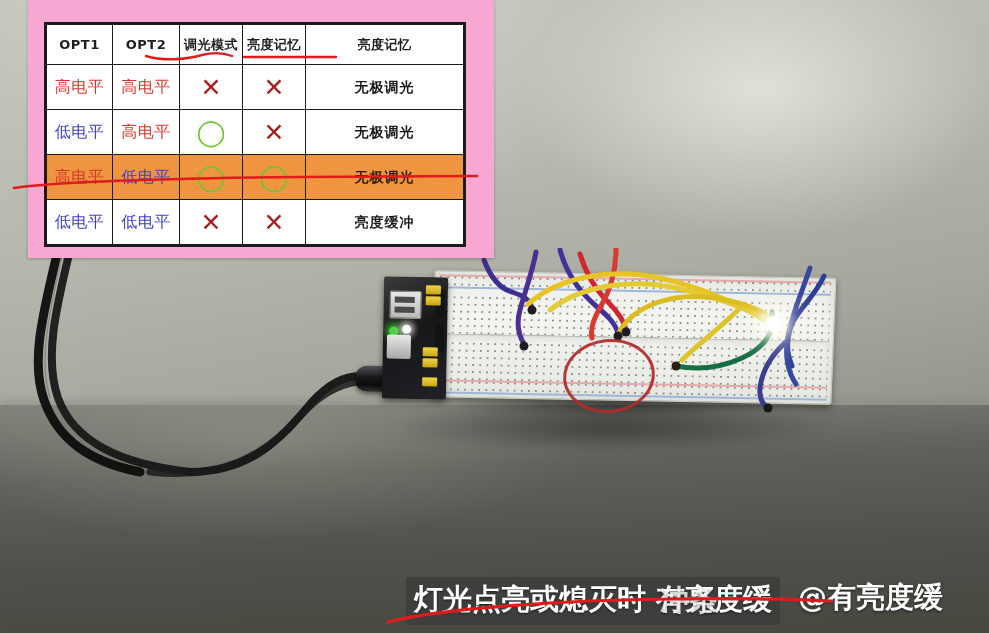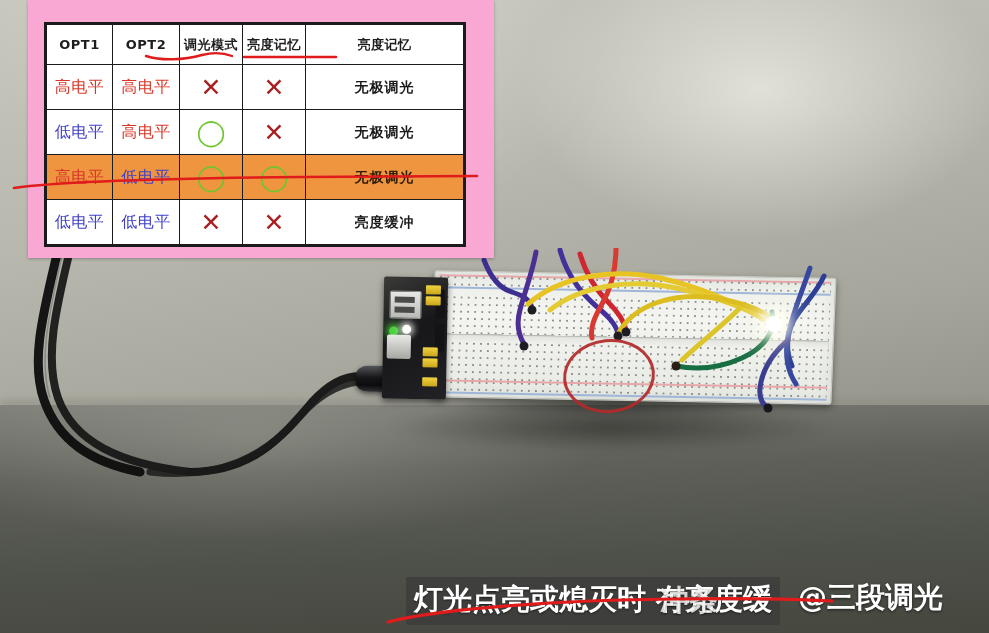--- a/index.html
+++ b/index.html
@@ -335,19 +335,19 @@
   </svg>
 
   <div class="subwrap">
     <div class="subbox">
       <div class="subtxt">
         <span>灯光点亮或熄灭时 有亮度缓</span>
         <span class="ghost">冲条</span>
       </div>
     </div>
   </div>
-  <div class="handle">@三段调光</div>
+  <div class="handle">@有亮度缓</div>
 
   <svg class="sub-red" viewBox="0 0 460 30">
     <path d="M4 26 C 60 12, 180 4, 290 3 C 360 2, 410 3, 448 5" stroke="#e01b1b" stroke-width="3.2" fill="none" stroke-linecap="round"></path>
   </svg>
 
 </div>
 
 </body></html>

